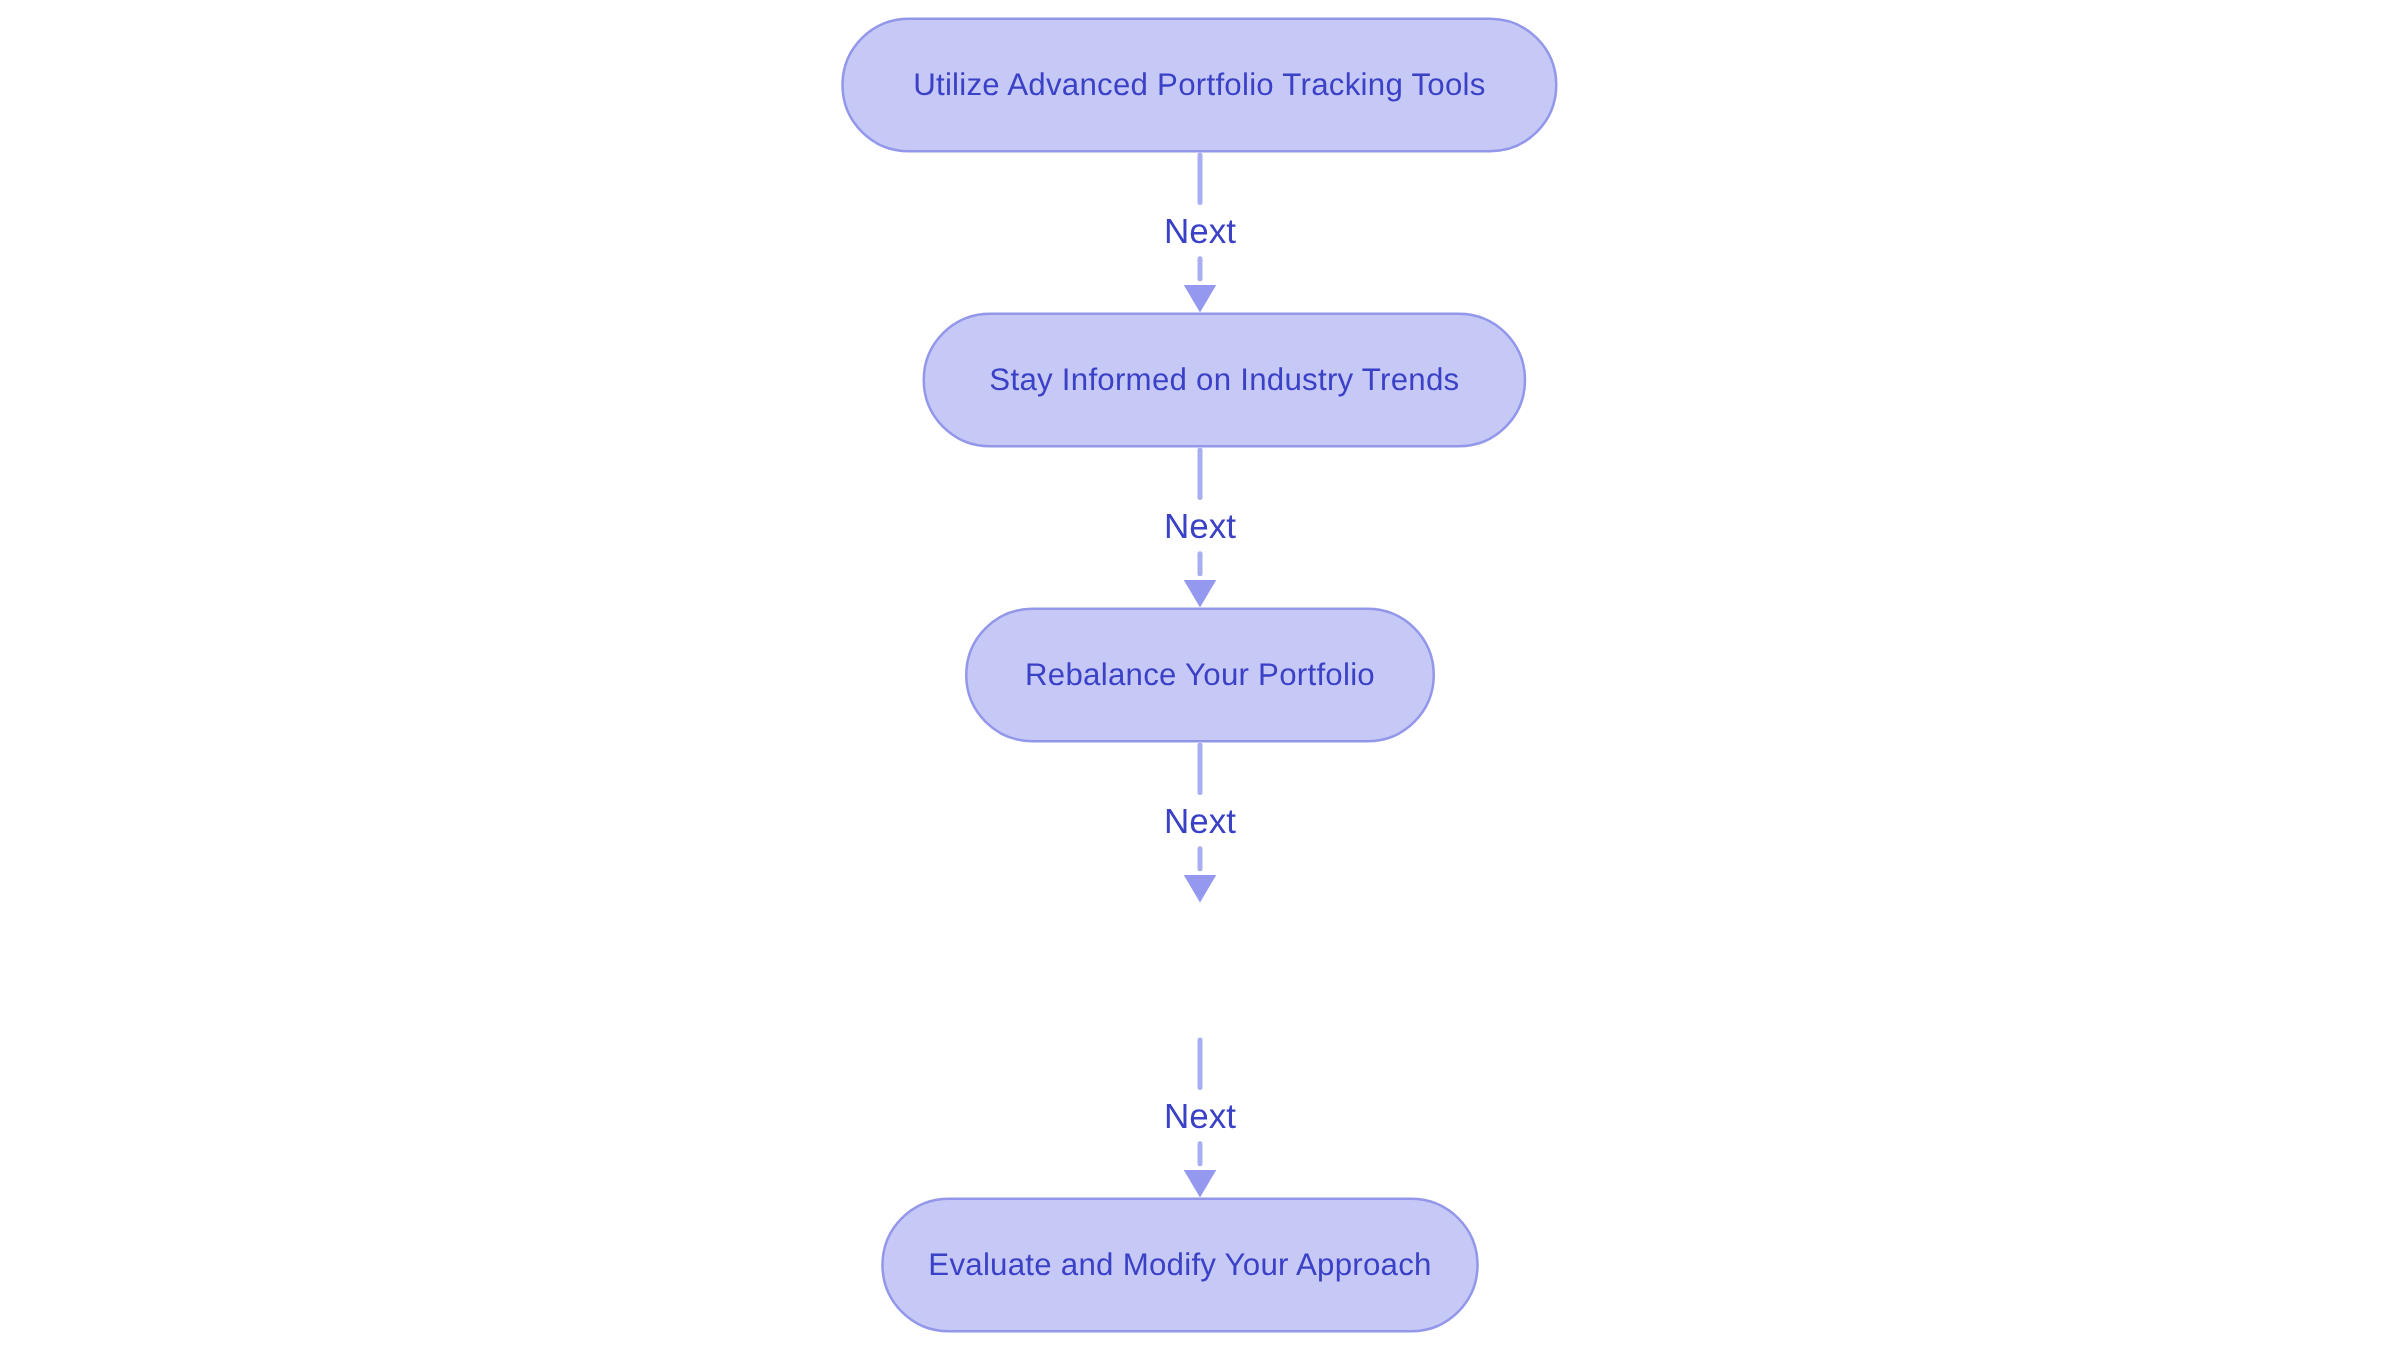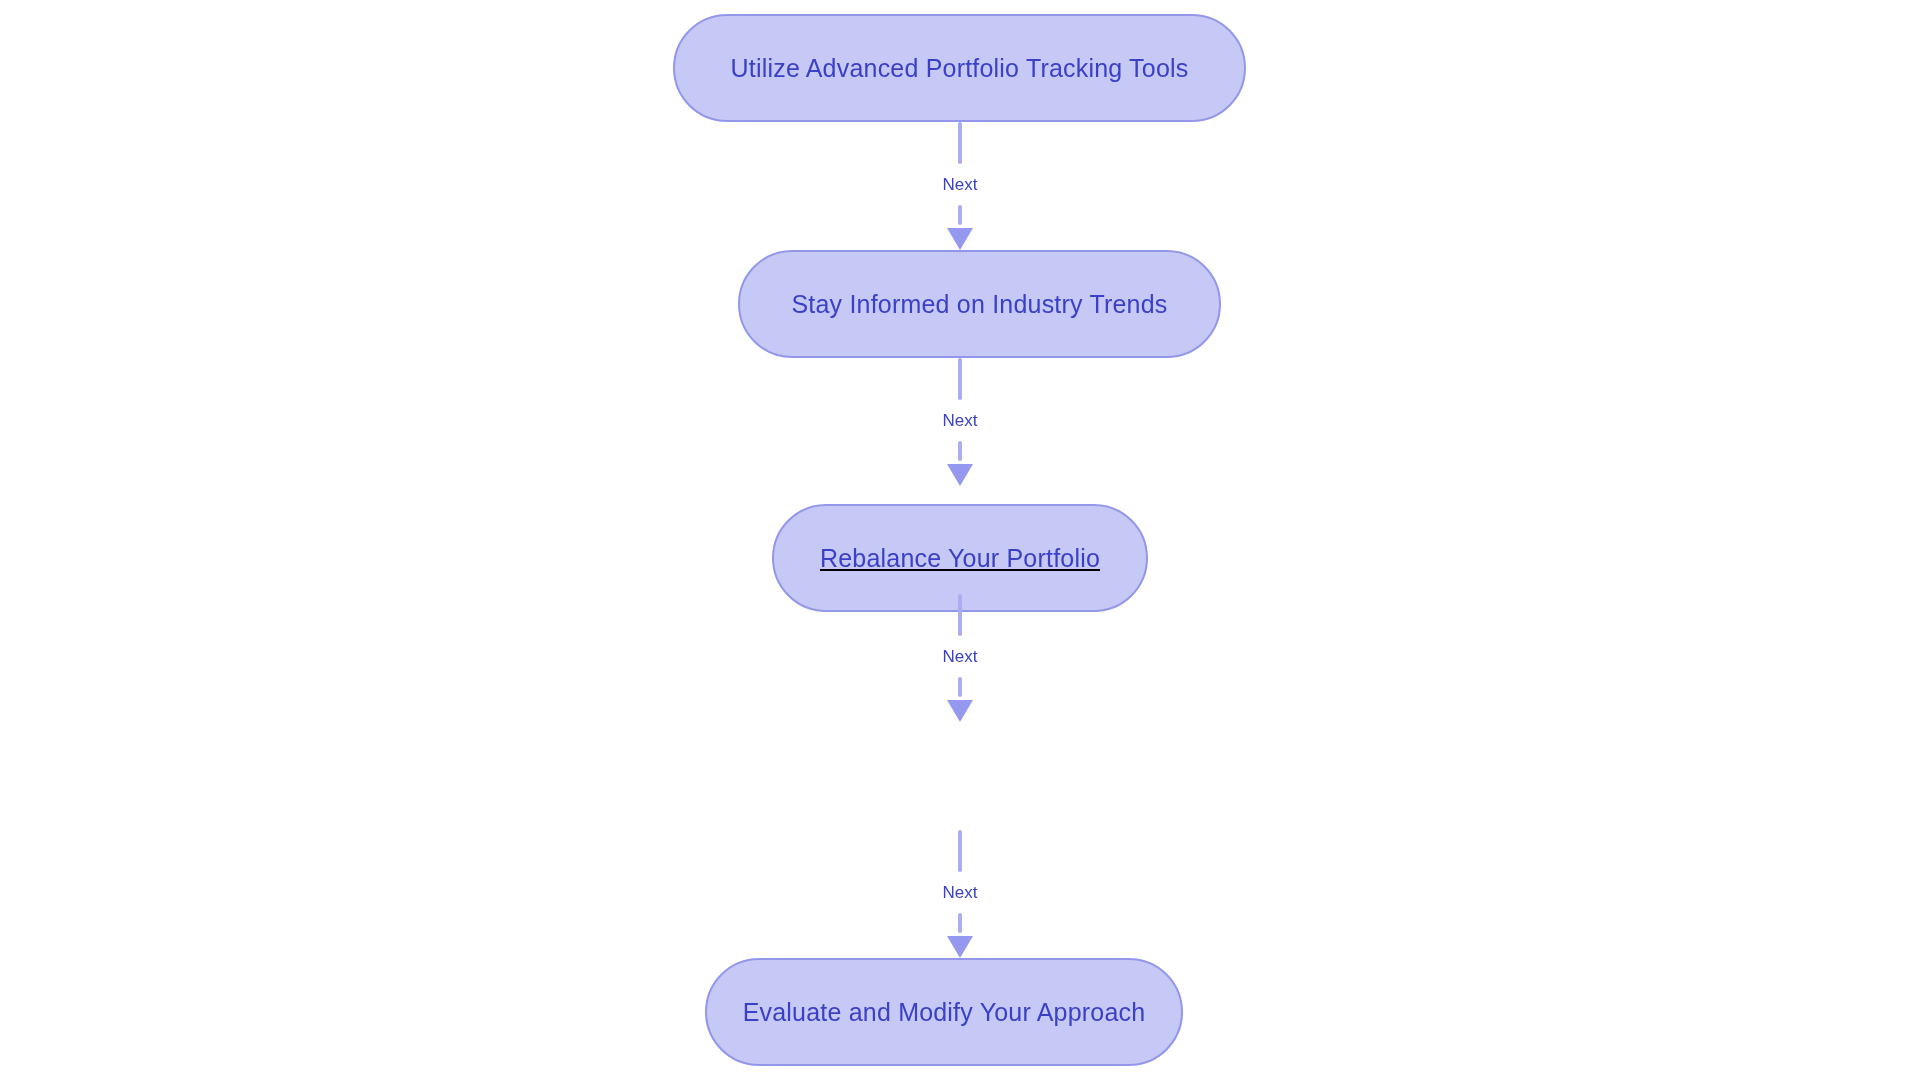--- a/index.html
+++ b/index.html
@@ -28,21 +28,21 @@
     justify-content: center;
   }
   .node .node-label {
     color: #3a41c6;
     font-size: 25px;
     letter-spacing: 0.2px;
     white-space: nowrap;
   }
   .n1 { left: 673px; top: 14px;  width: 573px; }
   .n2 { left: 738px; top: 250px; width: 483px; }
-  .n3 { left: 772px; top: 504px; width: 376px; text-decoration: underline; }
+  .n3 { left: 772px; top: 486px; width: 376px; }
   .n4 { left: 827px; top: 722px; width: 266px; }
   .n5 { left: 705px; top: 958px; width: 478px; }
 
   .edge {
     position: absolute;
     left: 900px;
     width: 120px;
     height: 128px;
     display: flex;
     flex-direction: column;
@@ -56,21 +56,21 @@
 
   .edge .line {
     width: 4px;
     background: #a9aef3;
     border-radius: 2px;
   }
   .edge .line.top    { height: 42px; }
   .edge .line.bottom { height: 20px; }
   .edge .edge-label {
     color: #3a41c6;
-    font-size: 17px;
+    font-size: 28px;
     line-height: 36px;
     height: 36px;
     white-space: nowrap;
   }
   .edge .arrowhead {
     width: 0;
     height: 0;
     border-left: 13px solid transparent;
     border-right: 13px solid transparent;
     border-top: 22px solid #9499ef;

